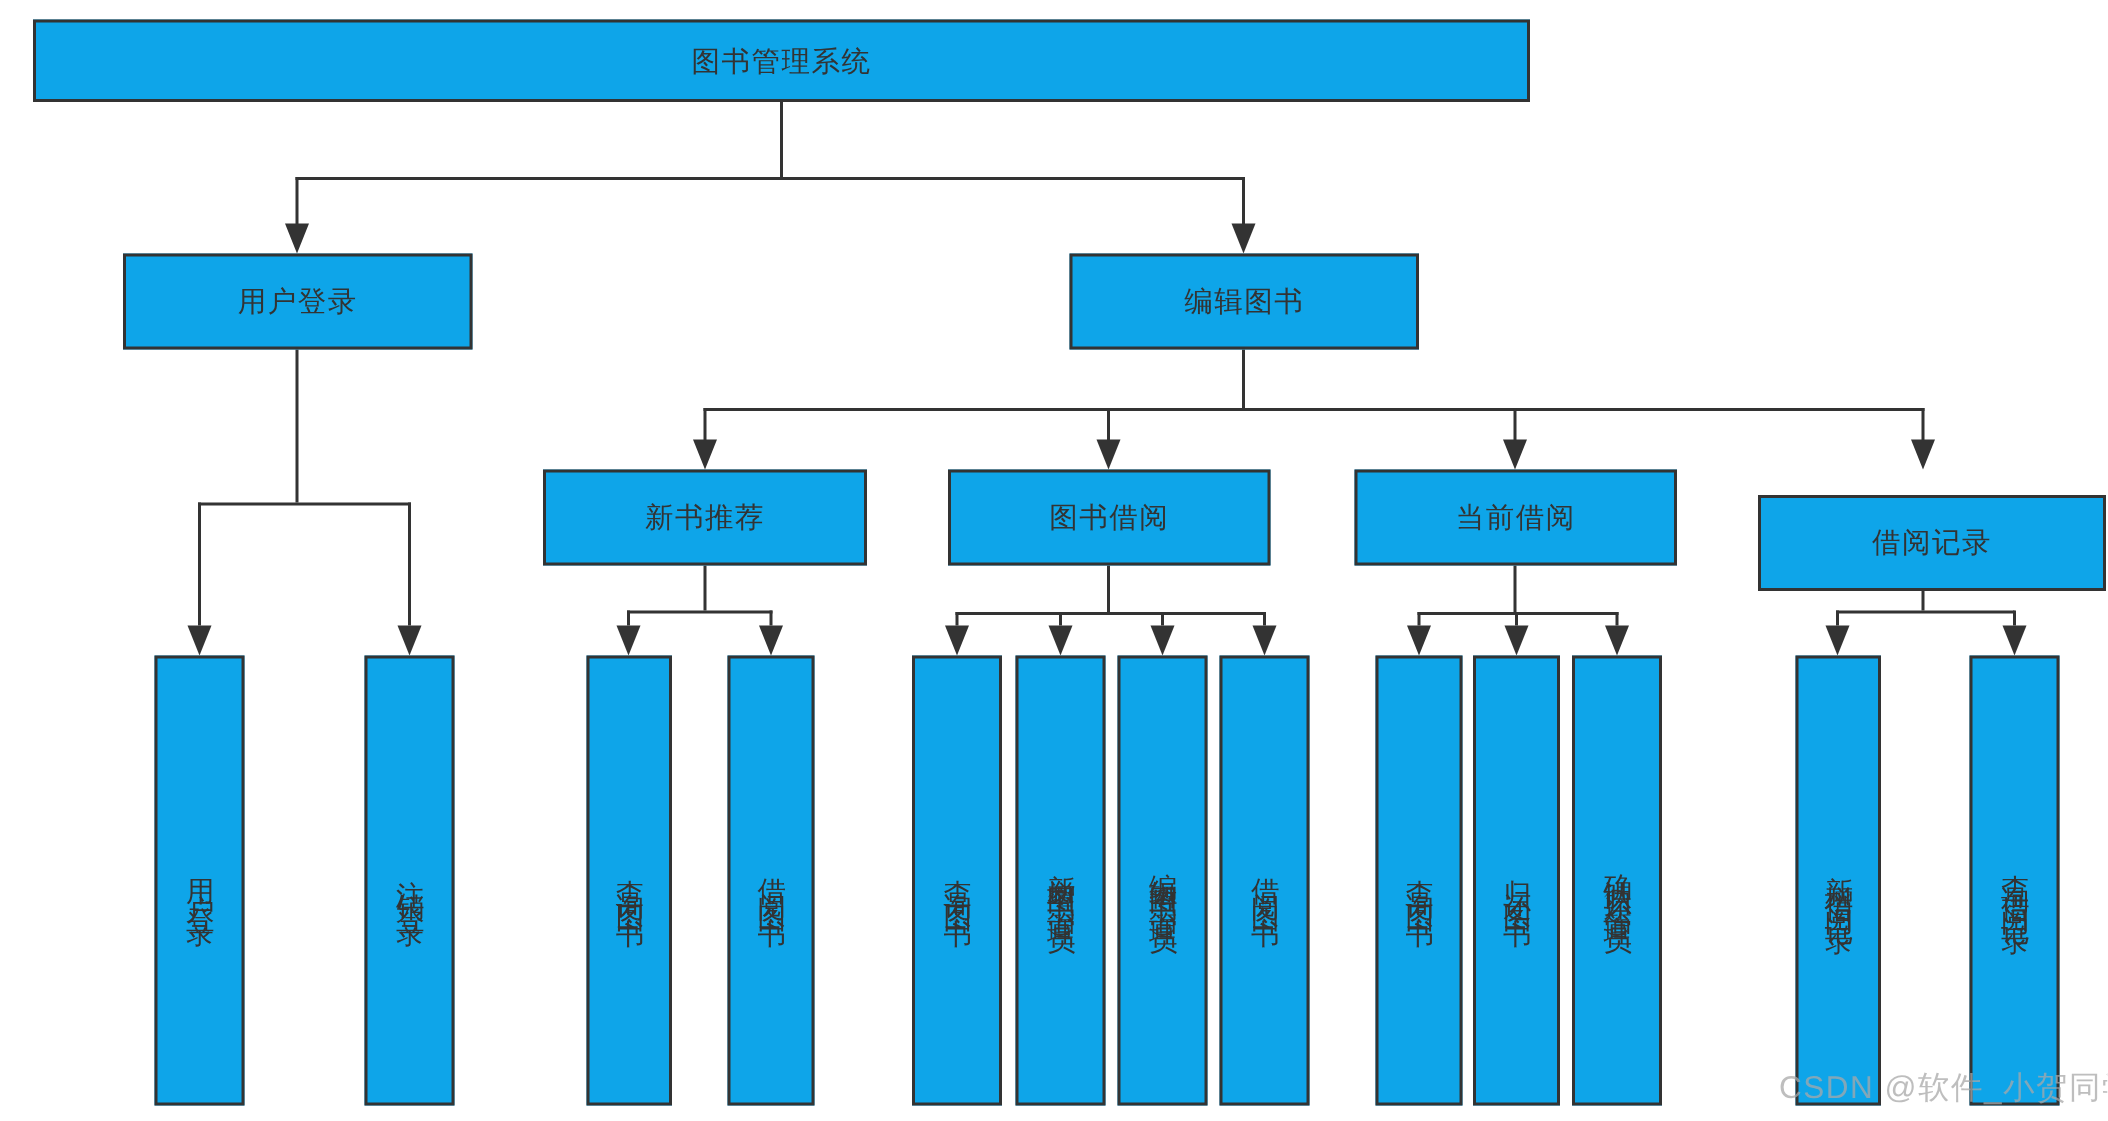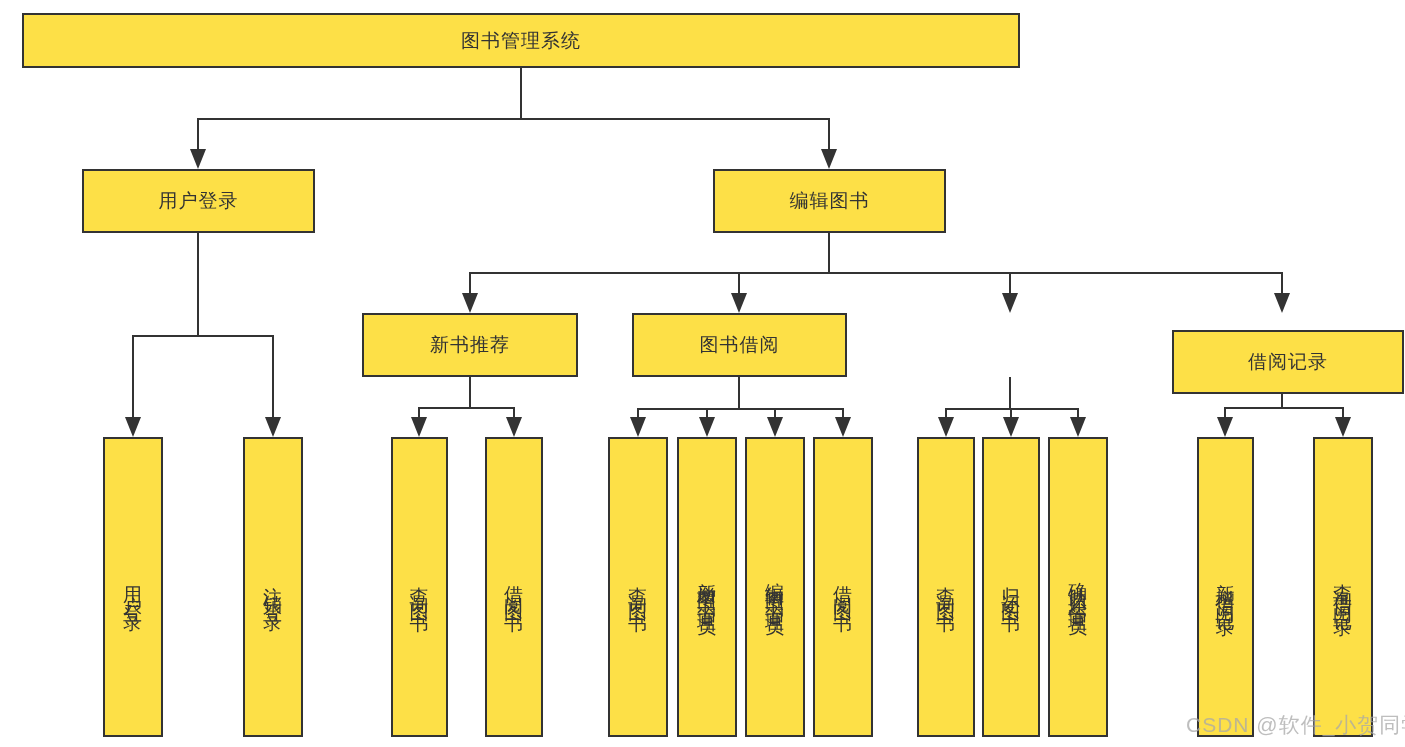--- a/index.html
+++ b/index.html
@@ -1,19 +1,19 @@
 <!DOCTYPE html>
 <html><head>
 <meta charset="utf-8">
 <style>
   html,body{margin:0;padding:0;background:#ffffff;}
   body{font-family:"Liberation Sans",sans-serif;}
   .canvas{position:relative;width:1405px;height:747px;background:#fff;overflow:hidden;}
   .node{
-    position:absolute;box-sizing:border-box;border:2px solid #333;background:#fde047;
+    position:absolute;box-sizing:border-box;border:2px solid #333;background:#0ea5e9;
     display:flex;align-items:center;justify-content:center;
     font-size:19px;color:#333;z-index:2;letter-spacing:1px;
   }
   .leaf{
     writing-mode:vertical-rl;text-orientation:mixed;letter-spacing:9px;
     line-height:1;padding-top:4px;
   }
   .hline,.vline{position:absolute;background:#333;z-index:1;}
   .hline{height:2px;}
   .vline{width:2px;}
@@ -91,20 +91,21 @@
   <div class="arrow" style="left:1217px;top:417px;"></div>
   <div class="arrow" style="left:1335px;top:417px;"></div>
 
   <div class="node" style="left:22px;top:13px;width:998px;height:55px;">图书管理系统</div>
 
   <div class="node" style="left:82px;top:169px;width:233px;height:64px;">用户登录</div>
   <div class="node" style="left:713px;top:169px;width:233px;height:64px;">编辑图书</div>
 
   <div class="node" style="left:362px;top:313px;width:216px;height:64px;">新书推荐</div>
   <div class="node" style="left:632px;top:313px;width:215px;height:64px;">图书借阅</div>
+  <div class="node" style="left:903px;top:313px;width:215px;height:64px;">当前借阅</div>
   <div class="node" style="left:1172px;top:330px;width:232px;height:64px;">借阅记录</div>
 
   <div class="node leaf" style="left:103px;top:437px;width:60px;height:300px;">用户登录</div>
   <div class="node leaf" style="left:243px;top:437px;width:60px;height:300px;">注销登录</div>
 
   <div class="node leaf" style="left:391px;top:437px;width:57px;height:300px;">查询图书</div>
   <div class="node leaf" style="left:485px;top:437px;width:58px;height:300px;">借阅图书</div>
 
   <div class="node leaf" style="left:608px;top:437px;width:60px;height:300px;">查询图书</div>
   <div class="node leaf" style="left:677px;top:437px;width:60px;height:300px;letter-spacing:5px;">新增图书（管理员）</div>

